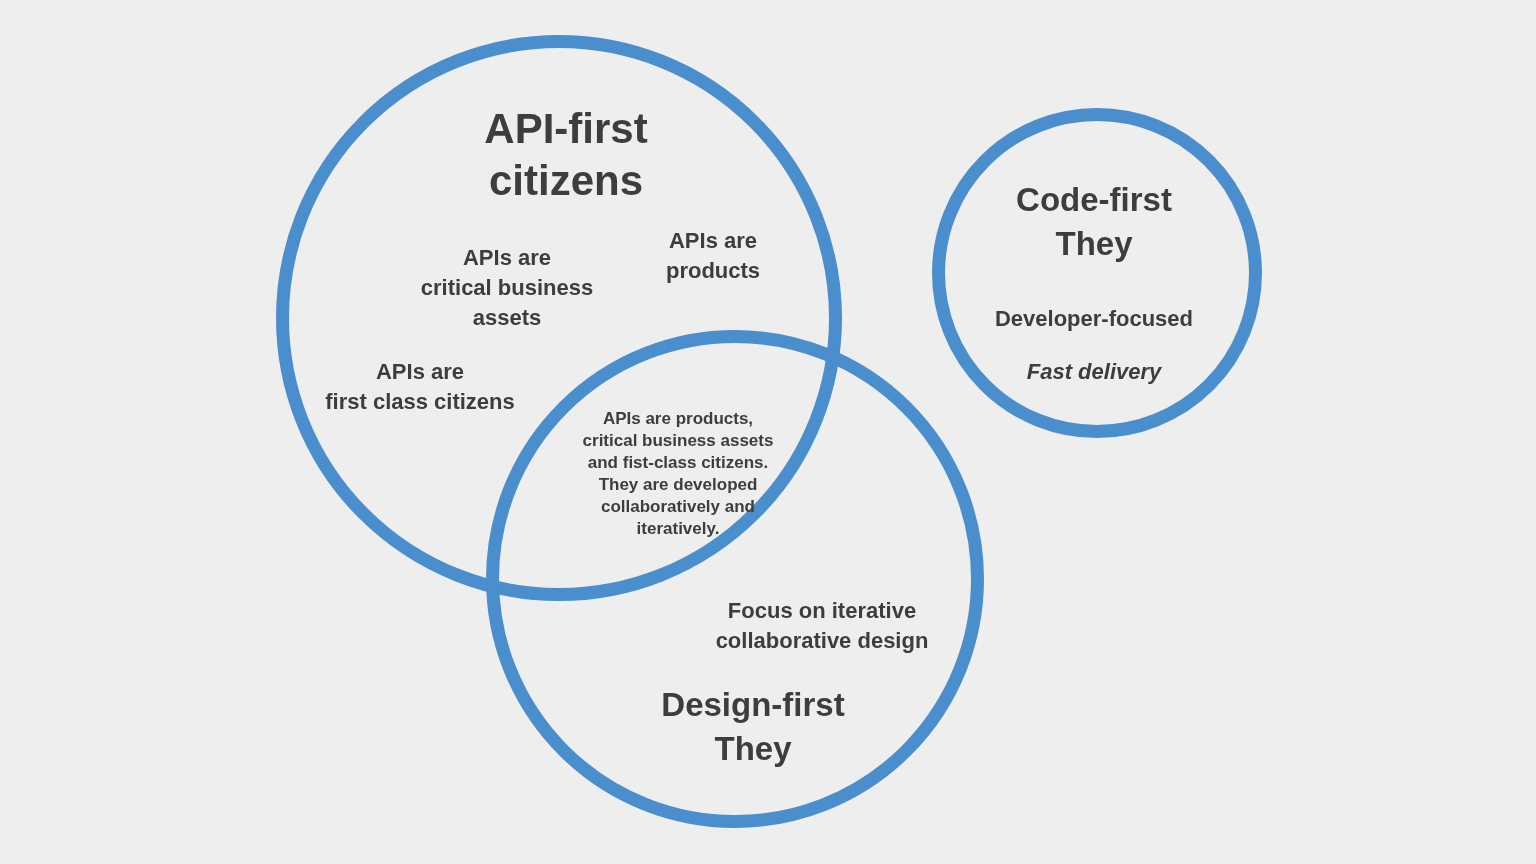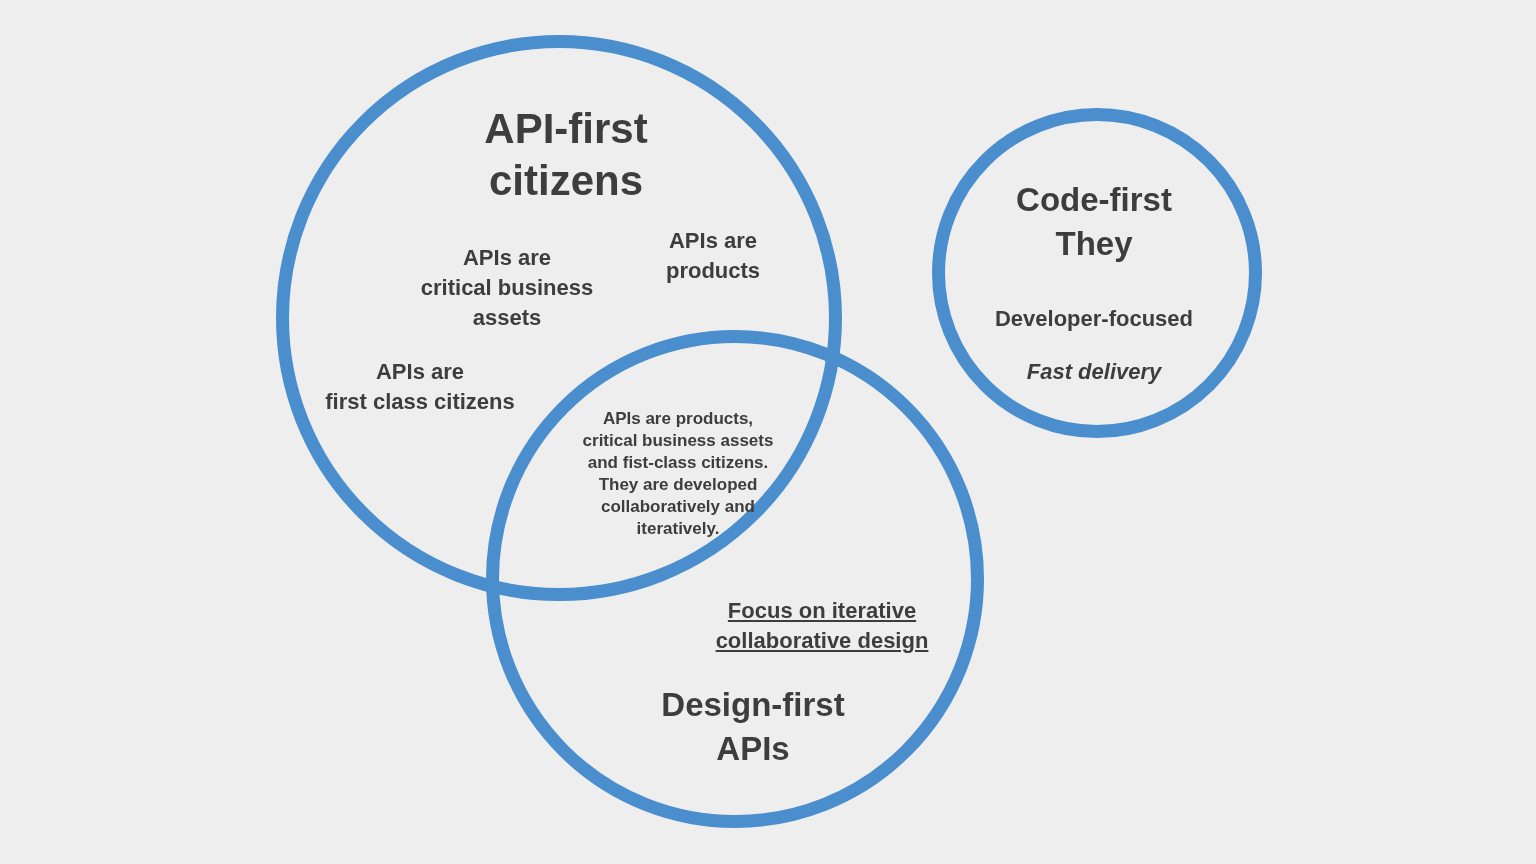--- a/index.html
+++ b/index.html
@@ -37,21 +37,21 @@
   .txt-title-xl { font-size: 42px; line-height: 52px; }
   .txt-title-lg { font-size: 33px; line-height: 44px; }
   .txt-md       { font-size: 22px; line-height: 30px; }
   .txt-sm       { font-size: 17px; line-height: 22px; }
 
   .pos-api-title      { left: 566px;  top: 103px; }
   .pos-products       { left: 713px;  top: 226px; }
   .pos-critical       { left: 507px;  top: 243px; }
   .pos-first-class    { left: 420px;  top: 357px; }
   .pos-overlap        { left: 678px;  top: 402px; margin-top: 6px; }
-  .pos-focus          { left: 822px;  top: 596px; text-decoration: underline; }
+  .pos-focus          { left: 822px;  top: 596px; }
   .pos-design-title   { left: 753px;  top: 683px; }
   .pos-code-title     { left: 1094px; top: 178px; }
   .pos-developer      { left: 1094px; top: 304px; }
   .pos-fast           { left: 1094px; top: 357px; font-style: italic; }
 </style>
 </head>
 <body>
 
 <div class="circle circle-api-first"></div>
 
@@ -76,20 +76,20 @@
 critical business assets
 and fist-class citizens.
 They are developed
 collaboratively and
 iteratively.</div>
 
 <div class="txt txt-md pos-focus">Focus on iterative
 collaborative design</div>
 
 <div class="txt txt-title-lg pos-design-title">Design-first
-APIs</div>
+They</div>
 
 <div class="txt txt-title-lg pos-code-title">Code-first
 They</div>
 
 <div class="txt txt-md pos-developer">Developer-focused</div>
 
 <div class="txt txt-md pos-fast">Fast delivery</div>
 
 </body></html>

